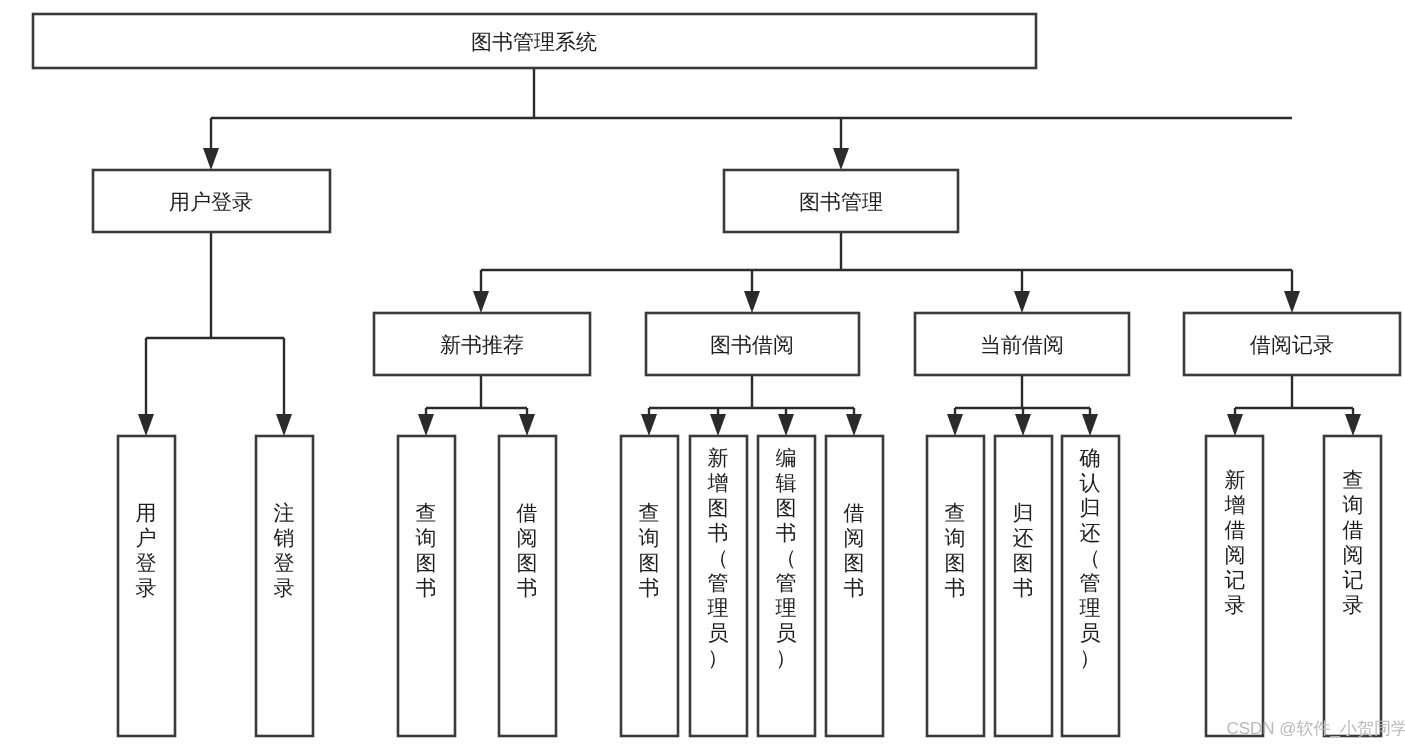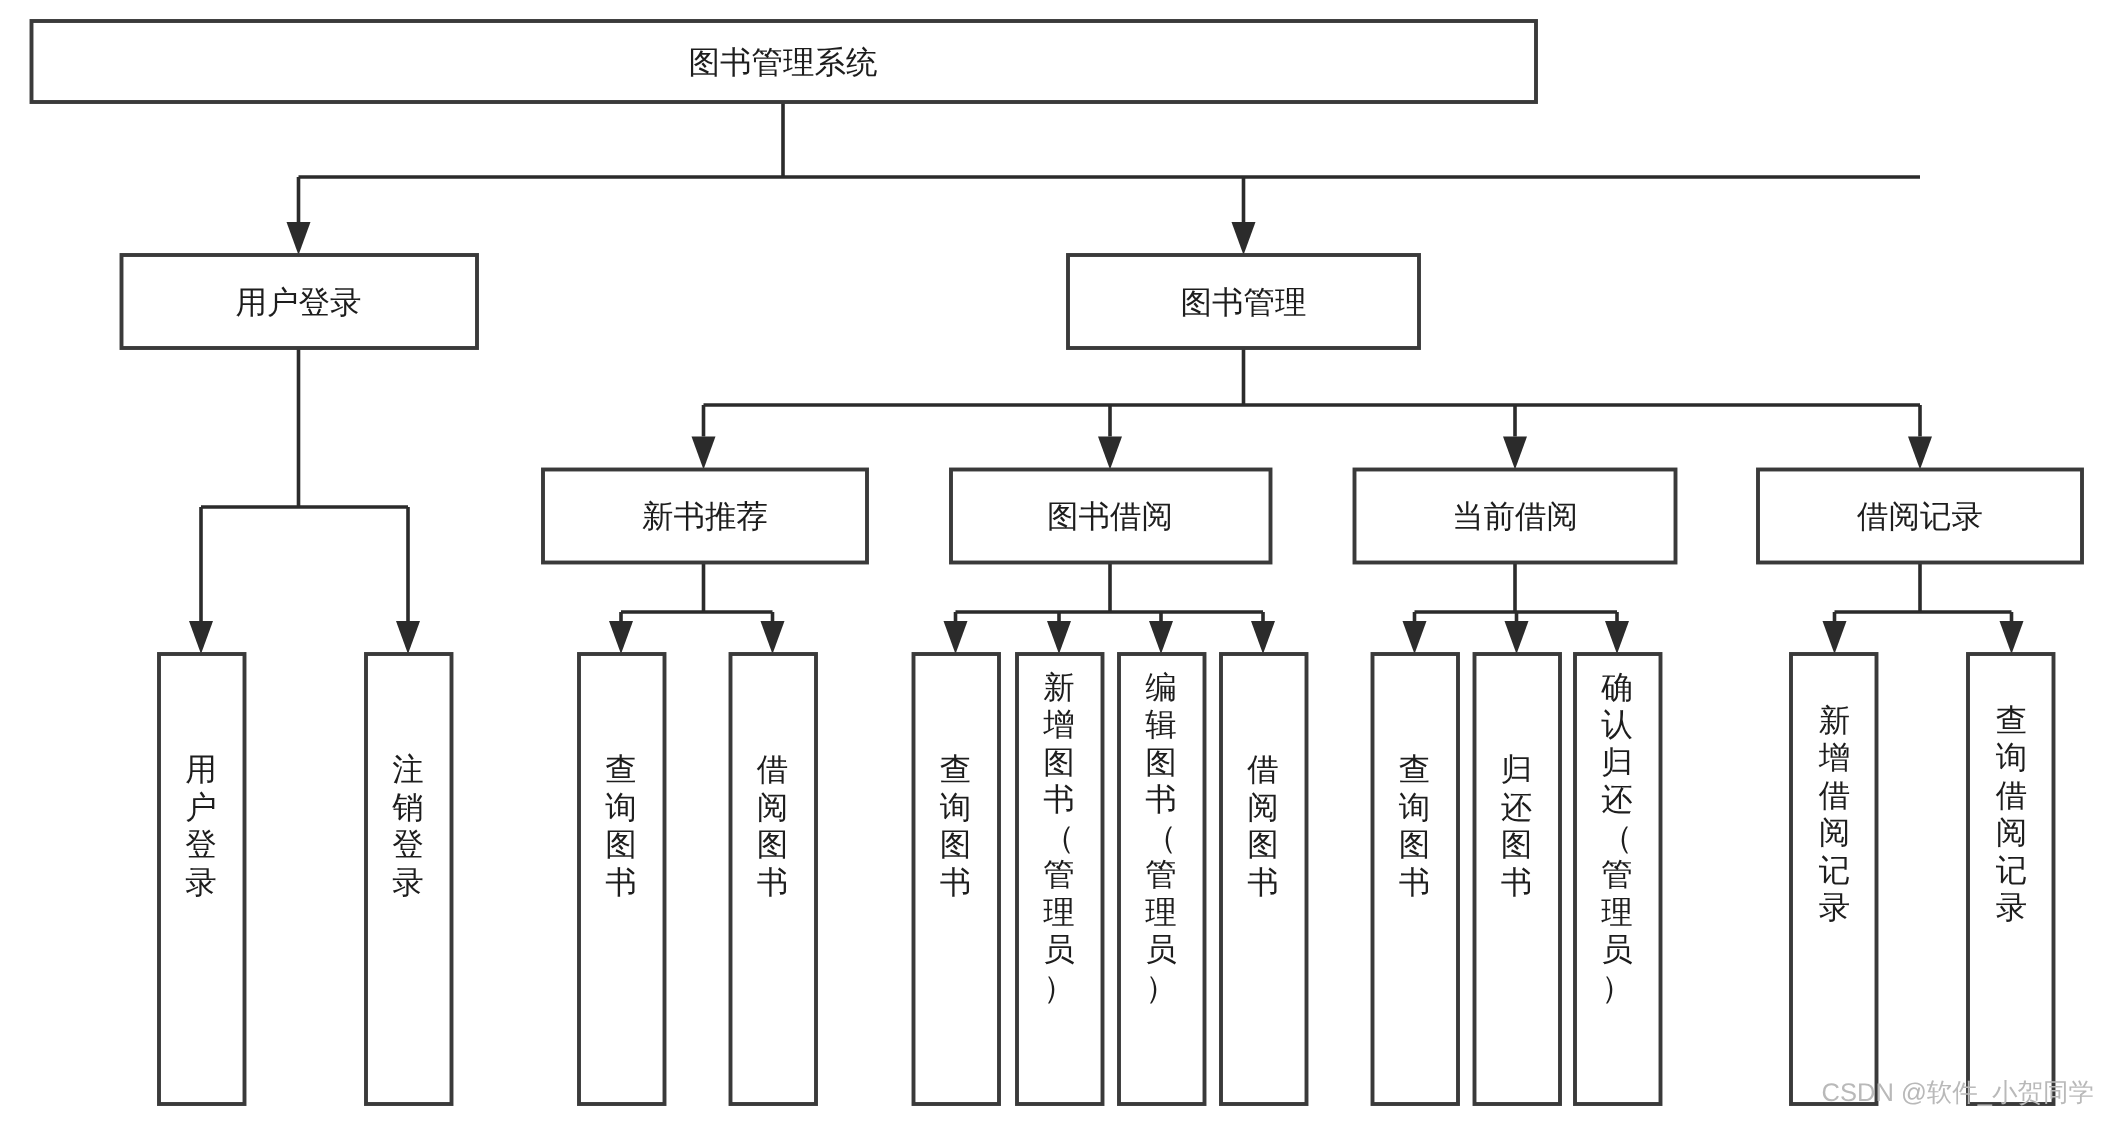--- a/index.html
+++ b/index.html
@@ -9,21 +9,21 @@
   }
   body {
     width: 1405px;
     height: 747px;
     font-family: "Liberation Sans", "DejaVu Sans", sans-serif;
     overflow: hidden;
     position: relative;
   }
   #diagram-root {
     position: absolute;
-    left: 0;
+    left: 12px;
     top: 0;
     width: 1352px;
     height: 747px;
   }
   svg.diagram-canvas {
     display: block;
     width: 1405px;
     height: 747px;
   }
   .node-box {

